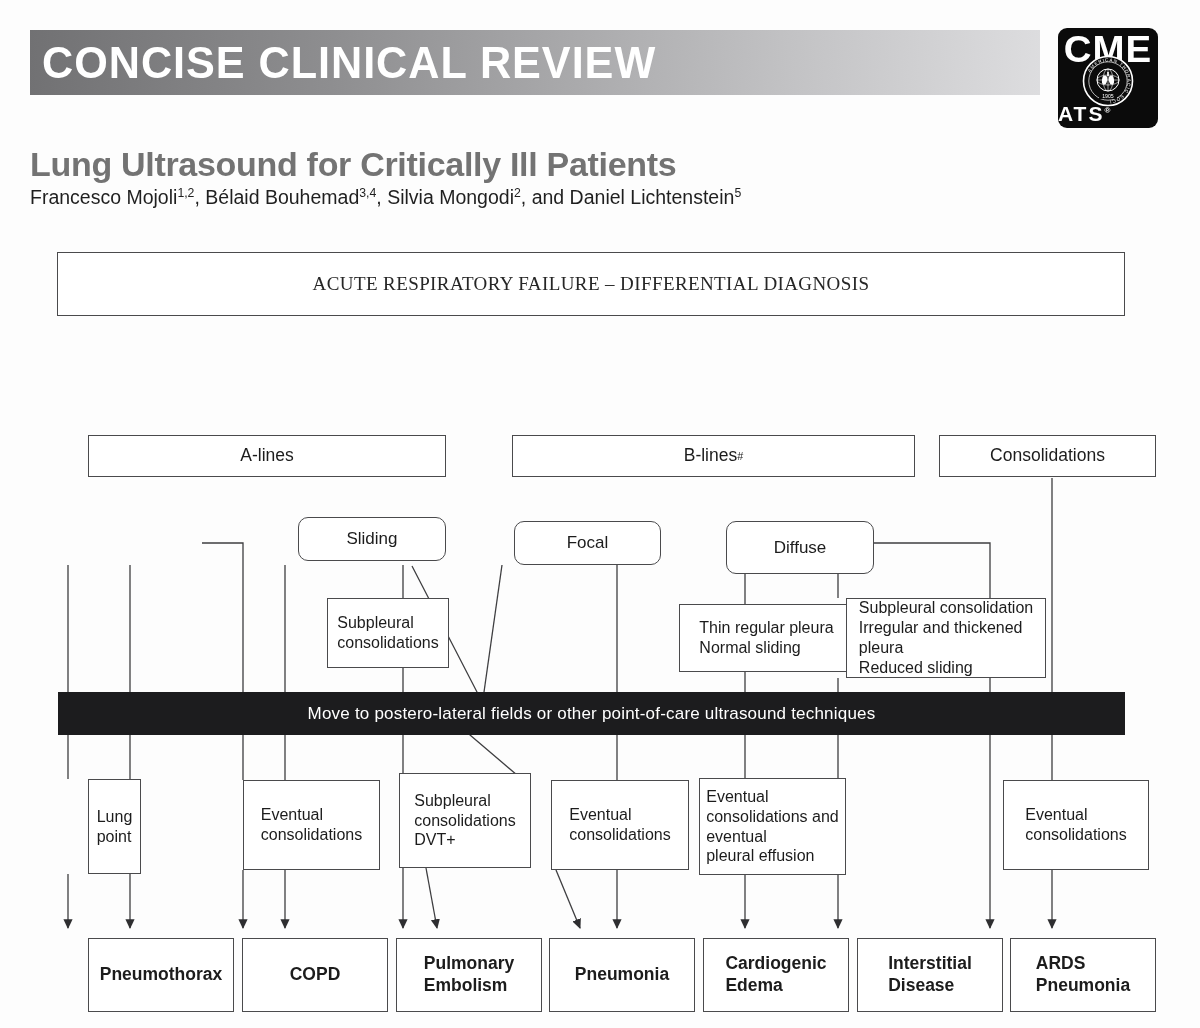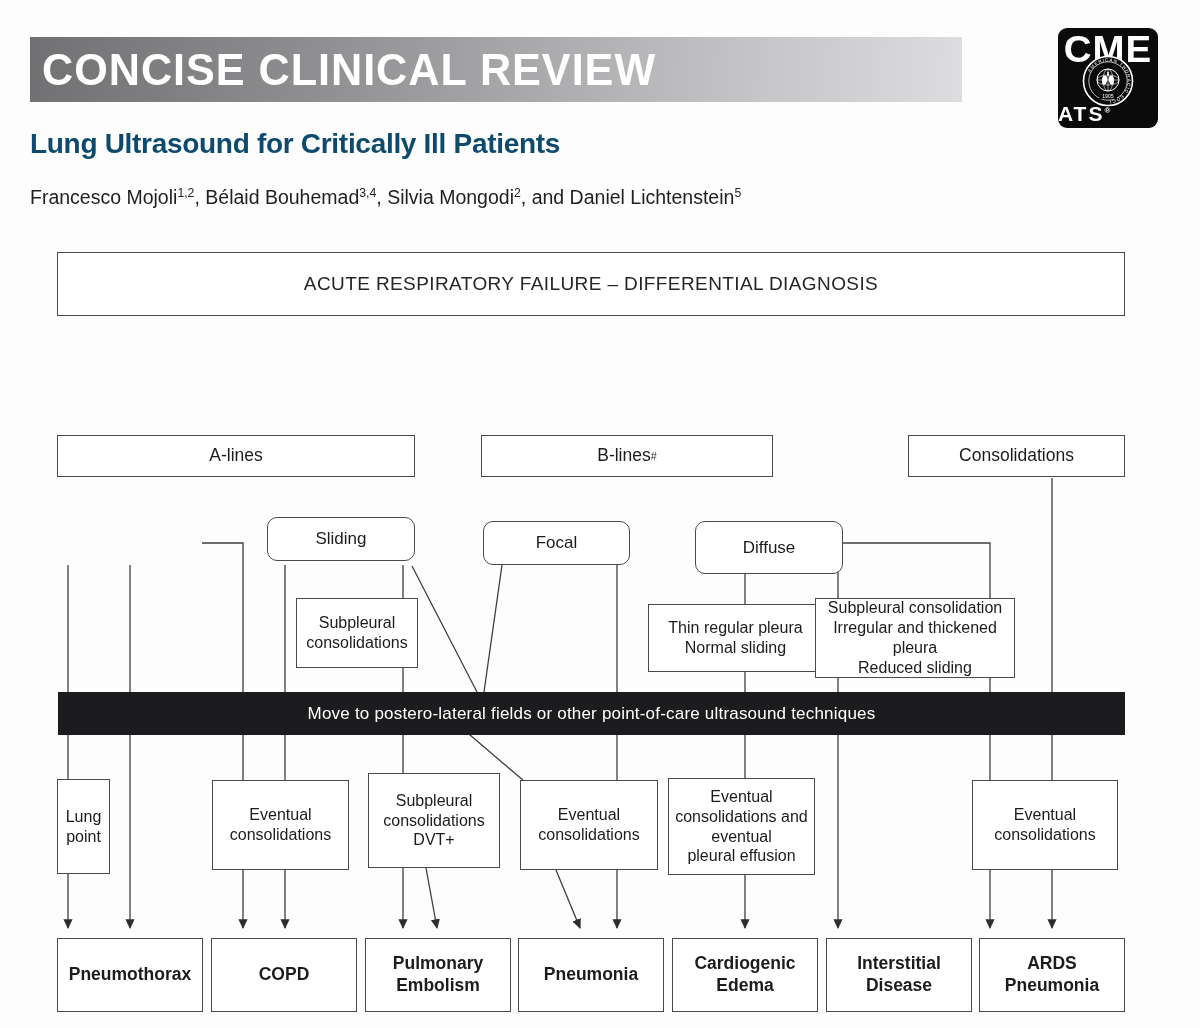--- a/index.html
+++ b/index.html
@@ -5,23 +5,23 @@
   * { margin: 0; padding: 0; box-sizing: border-box; }
   html, body { background: #ffffff; }
   body { font-family: "Liberation Sans", sans-serif; color: #1b1b1b; }
   #page {
     position: relative; width: 1200px; height: 1028px;
     background: #fdfdfd; overflow: hidden;
   }
 
   
   .banner {
-    position: absolute; left: 30px; top: 30px; width: 932px; height: 65px;
+    position: absolute; left: 30px; top: 30px; width: 1010px; height: 65px;
     background: linear-gradient(93deg, #717173 0%, #8e8e90 30%, #c2c2c4 75%, #dddddf 100%);
-    display: flex; align-items: center; padding-left: 12px; margin-top: 7px;
+    display: flex; align-items: center; padding-left: 12px;
   }
   .banner-text {
     color: #ffffff; font-weight: 700; font-size: 45px; letter-spacing: 1px;
     transform: scaleX(0.96); transform-origin: left center; white-space: nowrap;
   }
   .cme-logo {
     position: absolute; left: 1058px; top: 28px; width: 100px; height: 100px;
     background: #0b0b0b; border-radius: 9px; overflow: hidden;
   }
   .cme-top {
@@ -30,48 +30,48 @@
     transform: scaleX(1.04);
   }
   .cme-seal { position: absolute; left: 24px; top: 27px; width: 52px; height: 52px; }
   .cme-bottom {
     position: absolute; bottom: 2px; left: 0; width: 100%; text-align: left;
     color: #fff; font-weight: 700; font-size: 21px; letter-spacing: 2px;
   }
   .cme-bottom sup { font-size: 8px; letter-spacing: 0; }
 
   .article-title {
-    position: absolute; left: 30px; top: 128px;
-    font-size: 28px; font-weight: 700; letter-spacing: -0.3px; color: #0c4a6e;
+    position: absolute; left: 30px; top: 145px;
+    font-size: 34px; font-weight: 700; letter-spacing: -0.3px; color: #737373;
   }
   .article-authors {
     position: absolute; left: 30px; top: 186px;
     font-size: 19.5px; color: #1f1f1f;
   }
   .article-authors sup { font-size: 63%; line-height: 0; }
 
   
   #flow-svg { position: absolute; left: 0; top: 0; width: 1200px; height: 1028px; z-index: 1; }
   .fbox {
     position: absolute; z-index: 2; background: #ffffff;
     border: 1.4px solid #4a4a4c;
-    display: flex; align-items: center; justify-content: center; text-align: center;
-    white-space: pre-line; line-height: 1.24; color: #1c1c1c;
+    display: flex; align-items: center; justify-content: center; text-align: left;
+    white-space: pre-line; line-height: 1.24; color: #1c1c1c; margin-left: 31px;
   }
   .fbox.round { border-radius: 10px; }
   .fbox.lv1 { font-size: 17.5px; }
   .fbox.lv2 { font-size: 17px; }
   .fbox.find { font-size: 16px; }
   .fbox.diag { font-size: 17.5px; font-weight: 700; }
   .fbox sup { font-size: 62%; line-height: 0; }
   .titlebox {
     position: absolute; left: 57px; top: 252px; width: 1068px; height: 64px; z-index: 2;
     background: #fff; border: 1.4px solid #4a4a4c;
     display: flex; align-items: center; justify-content: center;
-    font-size: 19px; letter-spacing: 0.4px; color: #262626;
+    font-size: 19px; letter-spacing: 0.4px; color: #262626; font-family: Liberation Serif, serif;
   }
   .blackbar {
     position: absolute; left: 58px; width: 1067px; height: 43px; z-index: 2;
     background: #1c1c1e; color: #ffffff;
     display: flex; align-items: center; justify-content: center;
     font-size: 17px; letter-spacing: 0.2px;
   }
 </style>
 </head>
 <body>
@@ -140,21 +140,21 @@
       <path d="M838,678 V928" marker-end="url(#arr)"></path>
       <path d="M990,678 V928" marker-end="url(#arr)"></path>
       <path d="M1052,478 V928" marker-end="url(#arr)"></path>
     </g>
   </svg>
 
   <div class="titlebox">ACUTE RESPIRATORY FAILURE – DIFFERENTIAL DIAGNOSIS</div>
 
 
   <div class="fbox lv1" style="left:57px;top:435px;width:358px;height:42px">A-lines</div>
-  <div class="fbox lv1" style="left:481px;top:435px;width:292px;height:42px"><span>B-lines</span><sup>#</sup></div>
+  <div class="fbox lv1" style="left:481px;top:435px;width:403px;height:42px"><span>B-lines</span><sup>#</sup></div>
   <div class="fbox lv1" style="left:908px;top:435px;width:217px;height:42px">Consolidations</div>
 
   <div class="fbox lv2 round" style="left:267px;top:517px;width:148px;height:44px">Sliding</div>
   <div class="fbox lv2 round" style="left:483px;top:521px;width:147px;height:44px">Focal</div>
   <div class="fbox lv2 round" style="left:695px;top:521px;width:148px;height:53px">Diffuse</div>
 
   <div class="fbox find" style="left:296px;top:598px;width:122px;height:70px">Subpleural
 consolidations</div>
   <div class="fbox find" style="left:648px;top:604px;width:175px;height:68px">Thin regular pleura
 Normal sliding</div>

